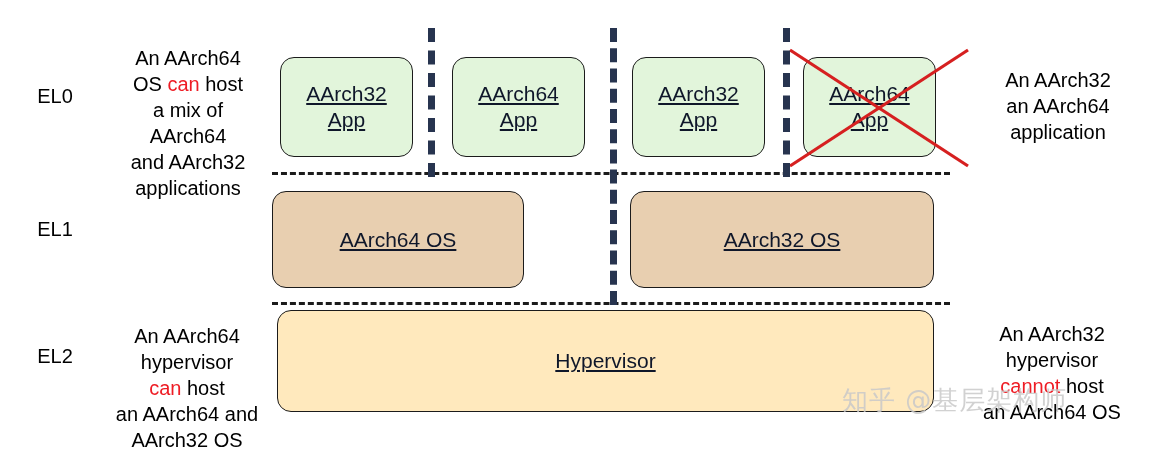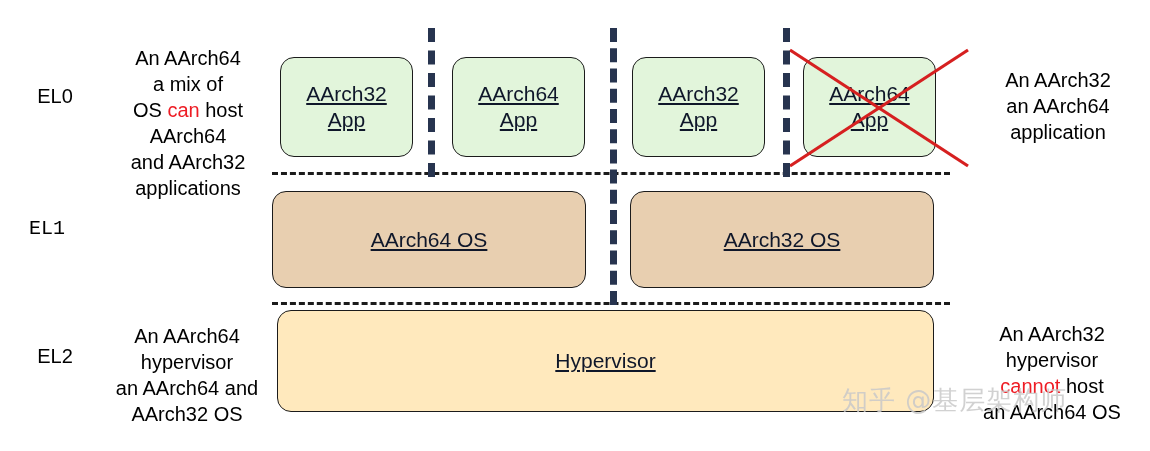--- a/index.html
+++ b/index.html
@@ -89,41 +89,42 @@
     letter-spacing:1px;
     font-family:"DejaVu Sans",sans-serif;
   }
 </style>
 </head>
 <body>
 
 <div id="canvas">
 
   <div class="abs el-label" style="left:10px;top:85px;width:90px;">EL0</div>
-  <div class="abs el-label" style="left:2px;top:218px;width:90px;font-family:Liberation Mono, monospace;">EL1</div>
+  <div class="abs el-label" style="left:10px;top:218px;width:90px;">EL1</div>
   <div class="abs el-label" style="left:10px;top:345px;width:90px;">EL2</div>
 
   <div class="abs note" style="left:108px;top:30px;width:160px;">
       <div><span>An AArch64</span></div>
+      <div><span>OS </span><span class="hl">can</span><span> host</span></div>
       <div><span>a mix of</span></div>
-      <div><span>OS </span><span class="hl">can</span><span> host</span></div>
       <div><span>AArch64</span></div>
       <div><span>and AArch32</span></div>
       <div><span>applications</span></div>
     </div>
 
   <div class="abs note" style="left:972px;top:52px;width:172px;">
       <div><span>An AArch32</span></div>
       <div><span>an AArch64</span></div>
       <div><span>application</span></div>
     </div>
 
   <div class="abs note" style="left:98px;top:308px;width:178px;">
       <div><span>An AArch64</span></div>
       <div><span>hypervisor</span></div>
+      <div><span class="hl">can</span><span> host</span></div>
       <div><span>an AArch64 and</span></div>
       <div><span>AArch32 OS</span></div>
     </div>
 
   <div class="abs note" style="left:958px;top:306px;width:188px;">
       <div><span>An AArch32</span></div>
       <div><span>hypervisor</span></div>
       <div><span class="hl">cannot</span><span> host</span></div>
       <div><span>an AArch64 OS</span></div>
     </div>
@@ -154,21 +155,21 @@
       <span>AArch64</span><br>
       <span>App</span>
     </span>
   </div>
 
   <svg class="abs cross" width="186" height="128" style="left:786px;top:44px;">
     <line x1="4" y1="6" x2="182" y2="122"></line>
     <line x1="182" y1="6" x2="4" y2="122"></line>
   </svg>
 
-  <div class="abs box os" style="left:272px;top:191px;width:314px;height:97px;">
+  <div class="abs box os" style="left:272px;top:191px;width:252px;height:97px;">
     <span>AArch64 OS</span>
   </div>
 
   <div class="abs box os" style="left:630px;top:191px;width:304px;height:97px;">
     <span>AArch32 OS</span>
   </div>
 
   <div class="abs box hyp" style="left:277px;top:310px;width:657px;height:102px;">
     <span>Hypervisor</span>
   </div>

